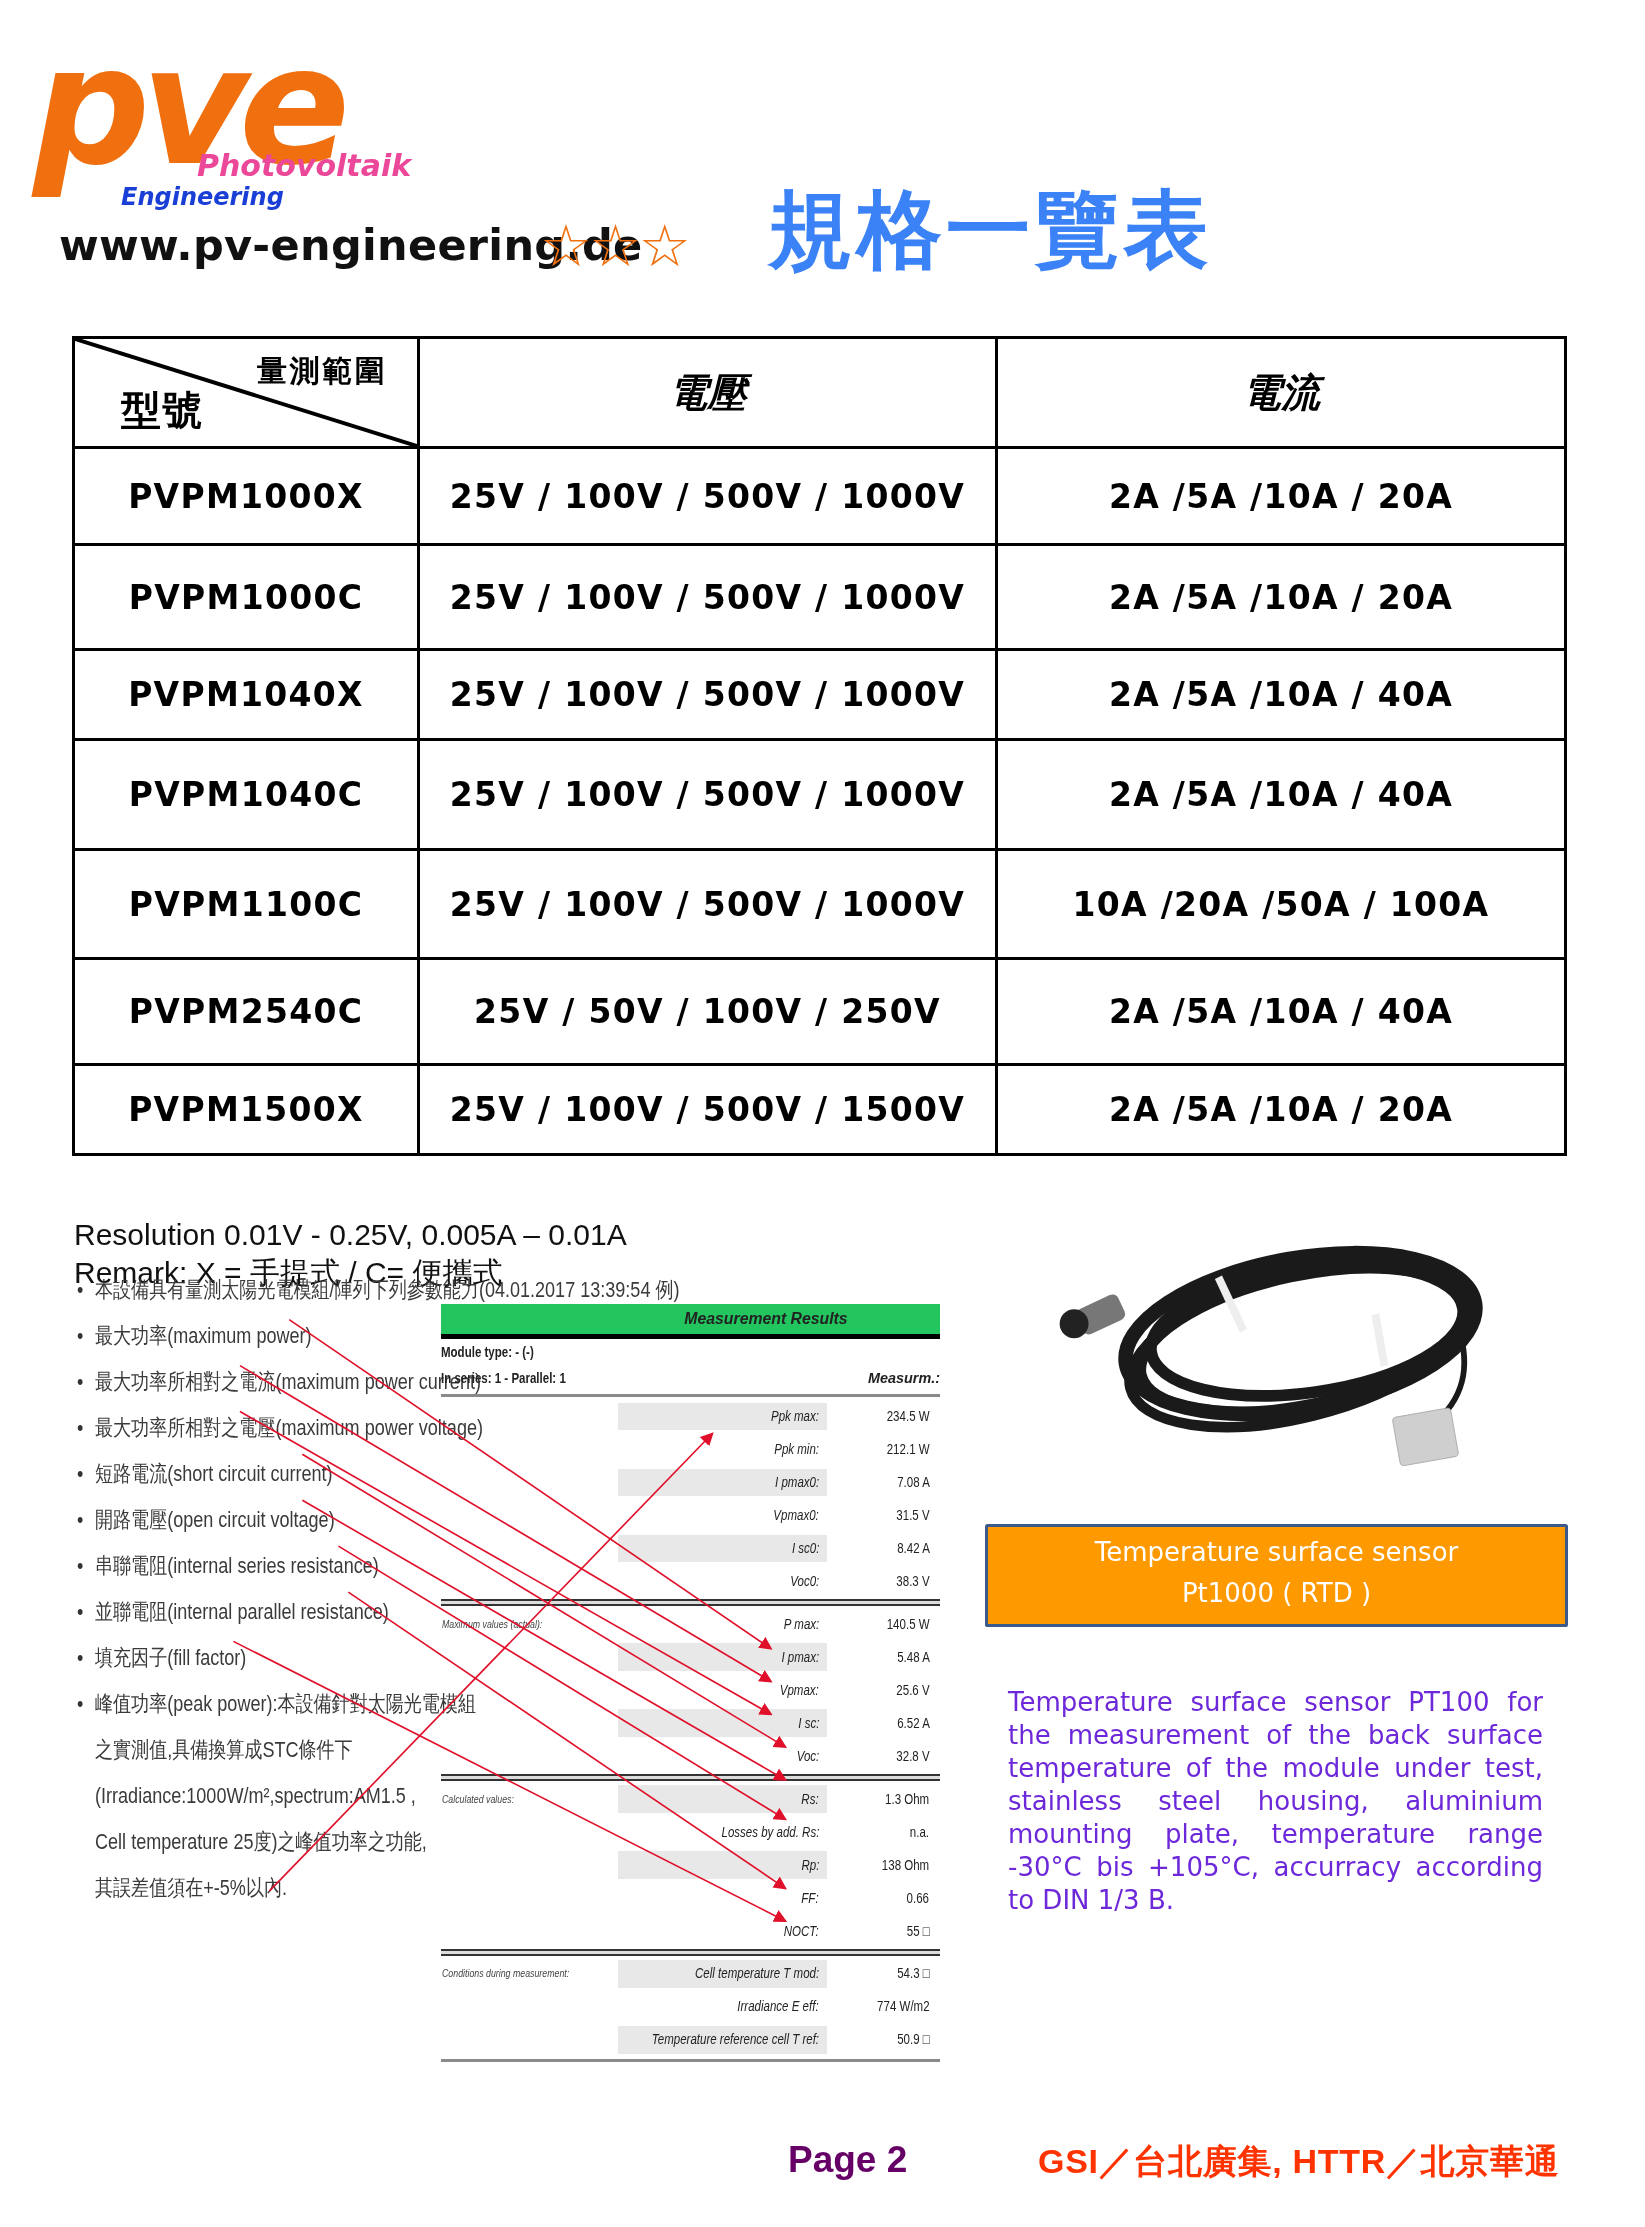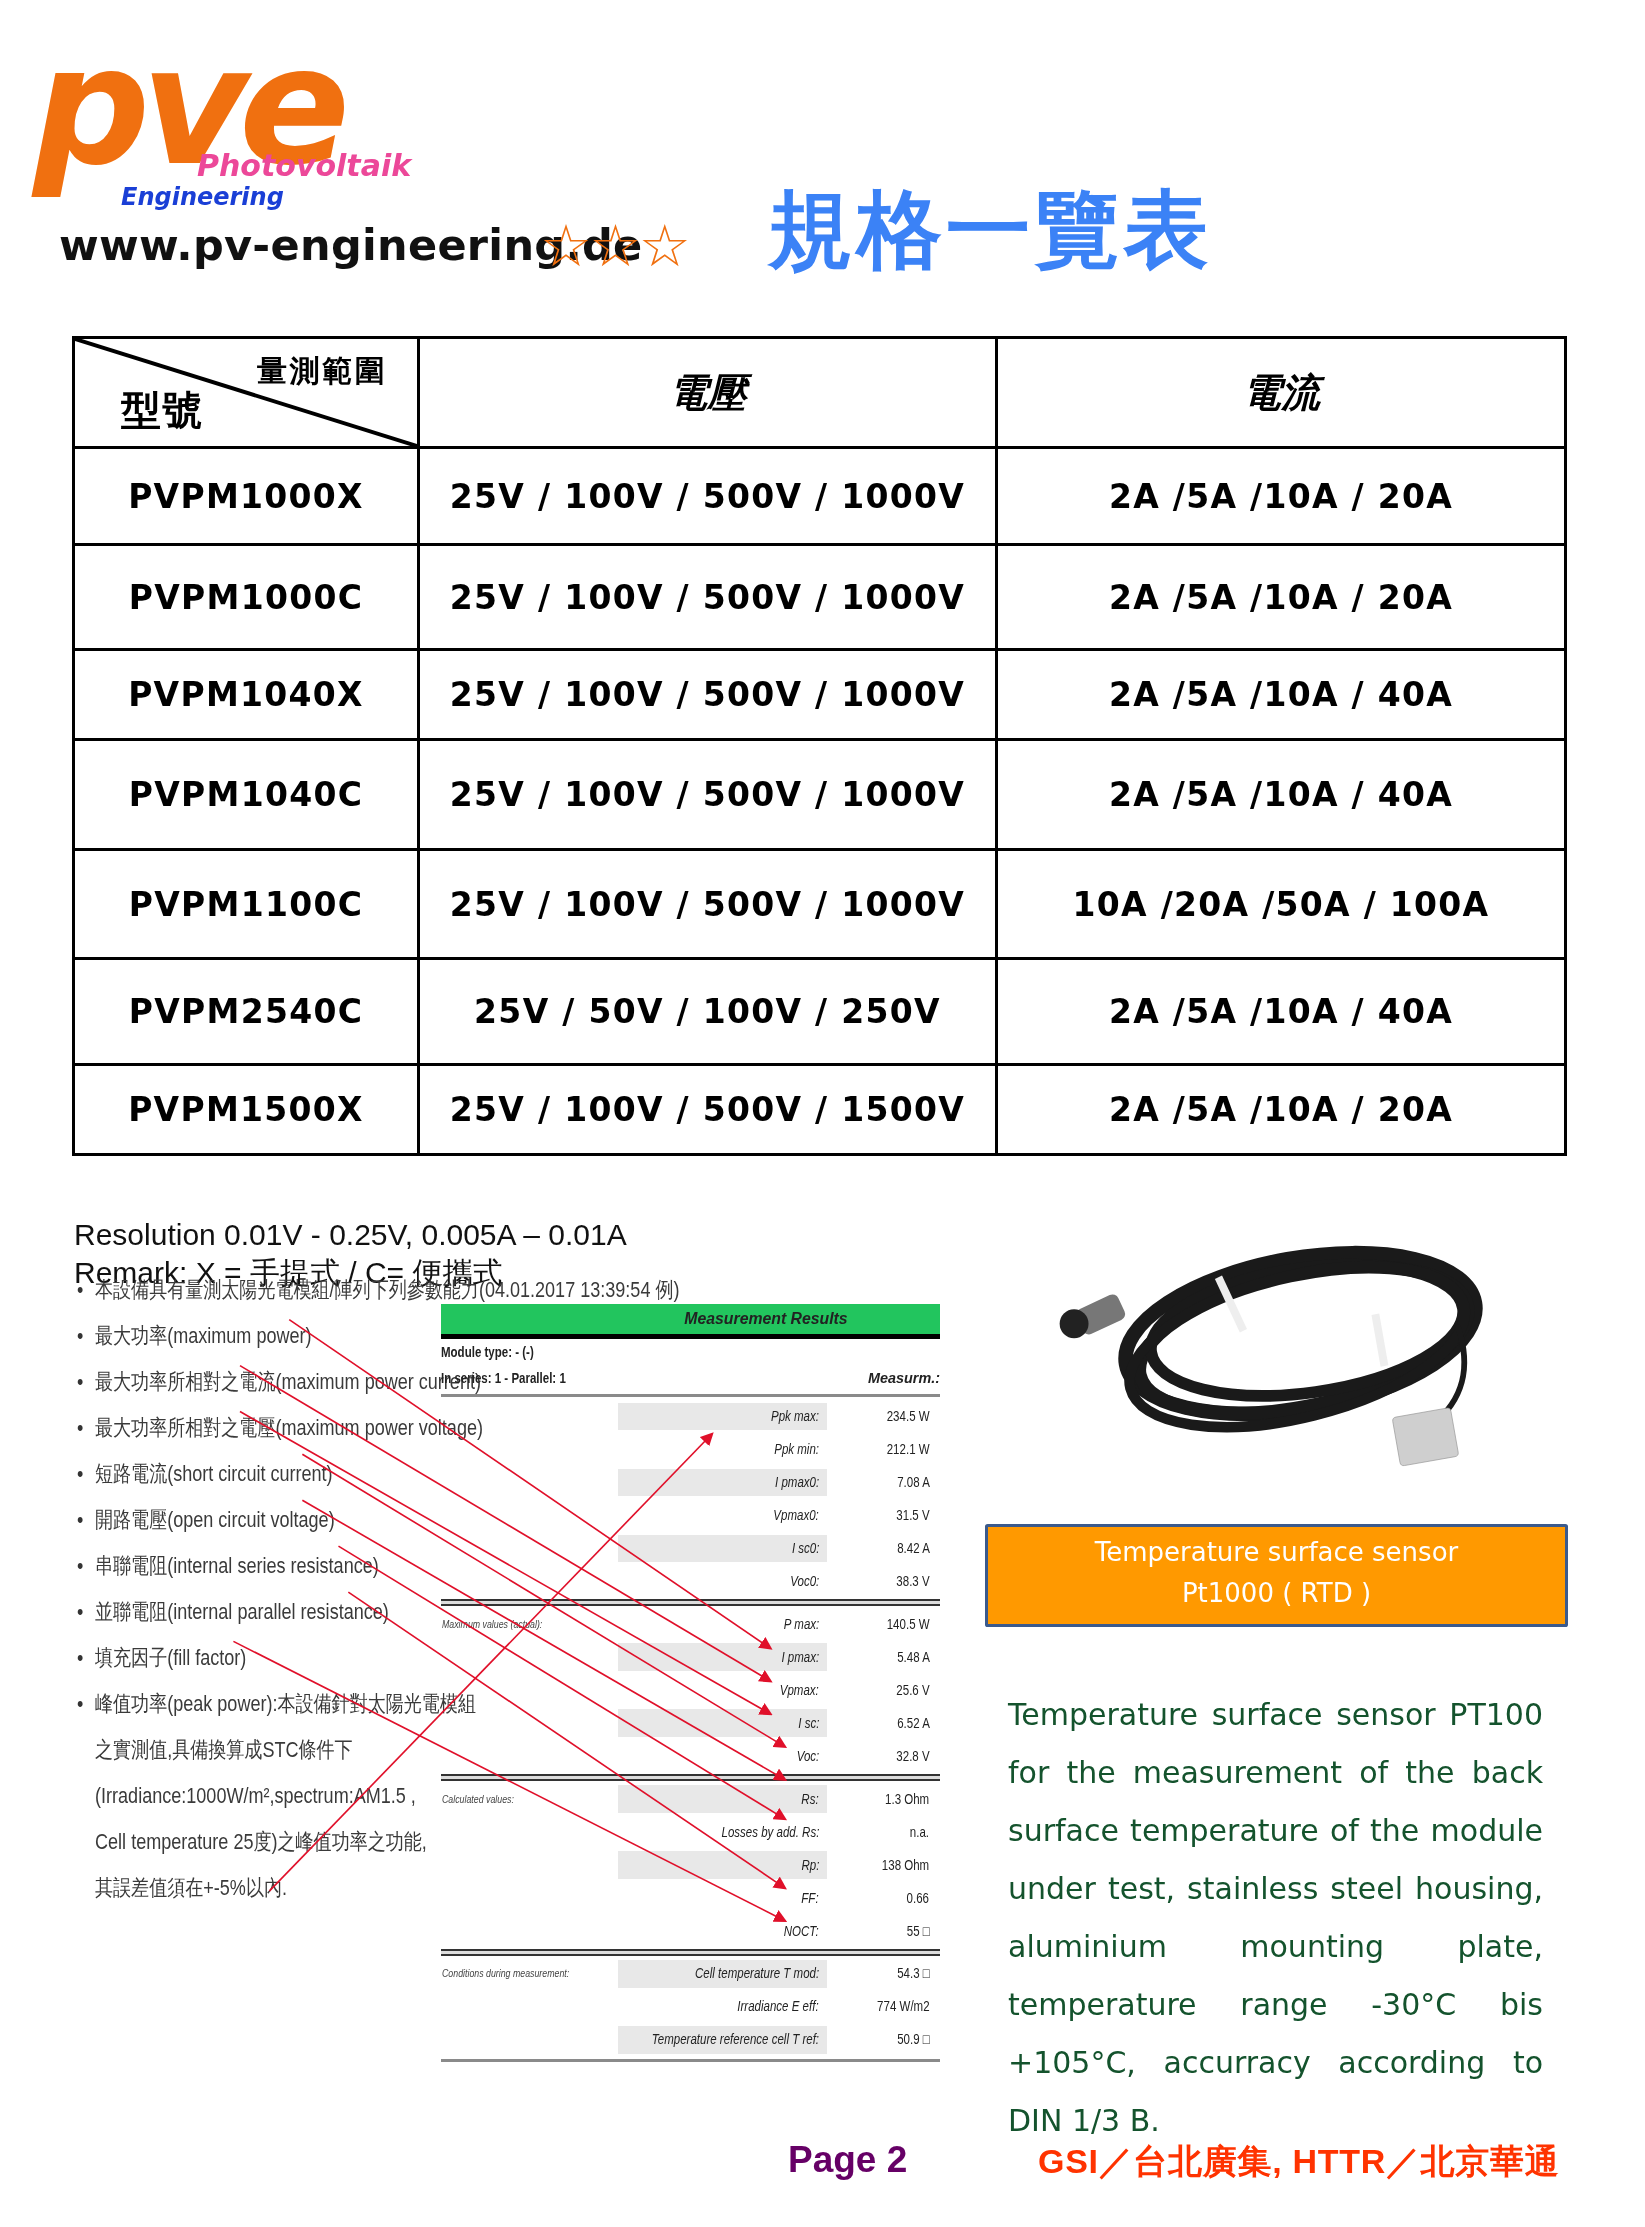--- a/index.html
+++ b/index.html
@@ -54,22 +54,22 @@
   .meas .row .lbl { position: absolute; right: 121px; text-align: right; transform: scaleX(0.8); transform-origin: right; white-space: nowrap; }
   .meas .row .val { position: absolute; right: 10.5px; text-align: right; font-style: normal; transform: scaleX(0.8); transform-origin: right; white-space: nowrap; }
   .meas .row.bold .lbl, .meas .row.bold .val { font-weight: bold; }
   .arrows { left: 0; top: 0; width: 1646px; height: 2227px; pointer-events: none; }
 
   
   .sensor-img { left: 1038px; top: 1235px; width: 525px; height: 243px; }
   .sensor-box { left: 985px; top: 1524px; width: 577px; height: 92px; background: #ff9900;
                 border: 3.9px solid #3b5a8c; border-radius: 2.6px; color: #fff; text-align: center;
                 font-family: "DejaVu Sans", sans-serif; font-size: 26px; line-height: 41px; padding-top: 5.3px; box-sizing: content-box; }
-  .sensor-desc { left: 1008px; top: 1686px; width: 535px; font-family: "DejaVu Sans", sans-serif; font-size: 30px;
-                 line-height: 58px; color: #14532d; text-align: justify; text-align-last: left; }
+  .sensor-desc { left: 1008px; top: 1686px; width: 535px; font-family: "DejaVu Sans", sans-serif; font-size: 26px;
+                 line-height: 33px; color: #6d28d9; text-align: justify; text-align-last: left; }
 
   
   .page-num { left: 788px; top: 2139px; font-family: "Liberation Sans", sans-serif; font-weight: bold; font-size: 37px; color: #660066; }
   .footer-cred { left: 1038px; top: 2139px; font-family: "Liberation Sans", sans-serif; font-weight: bold; font-size: 34px; color: #ff3300; letter-spacing: 0.7px; }
 </style>
 </head>
 <body>
 
 <div class="abs logo-pve">pve</div>
 <div class="abs logo-photo">Photovoltaik</div>

